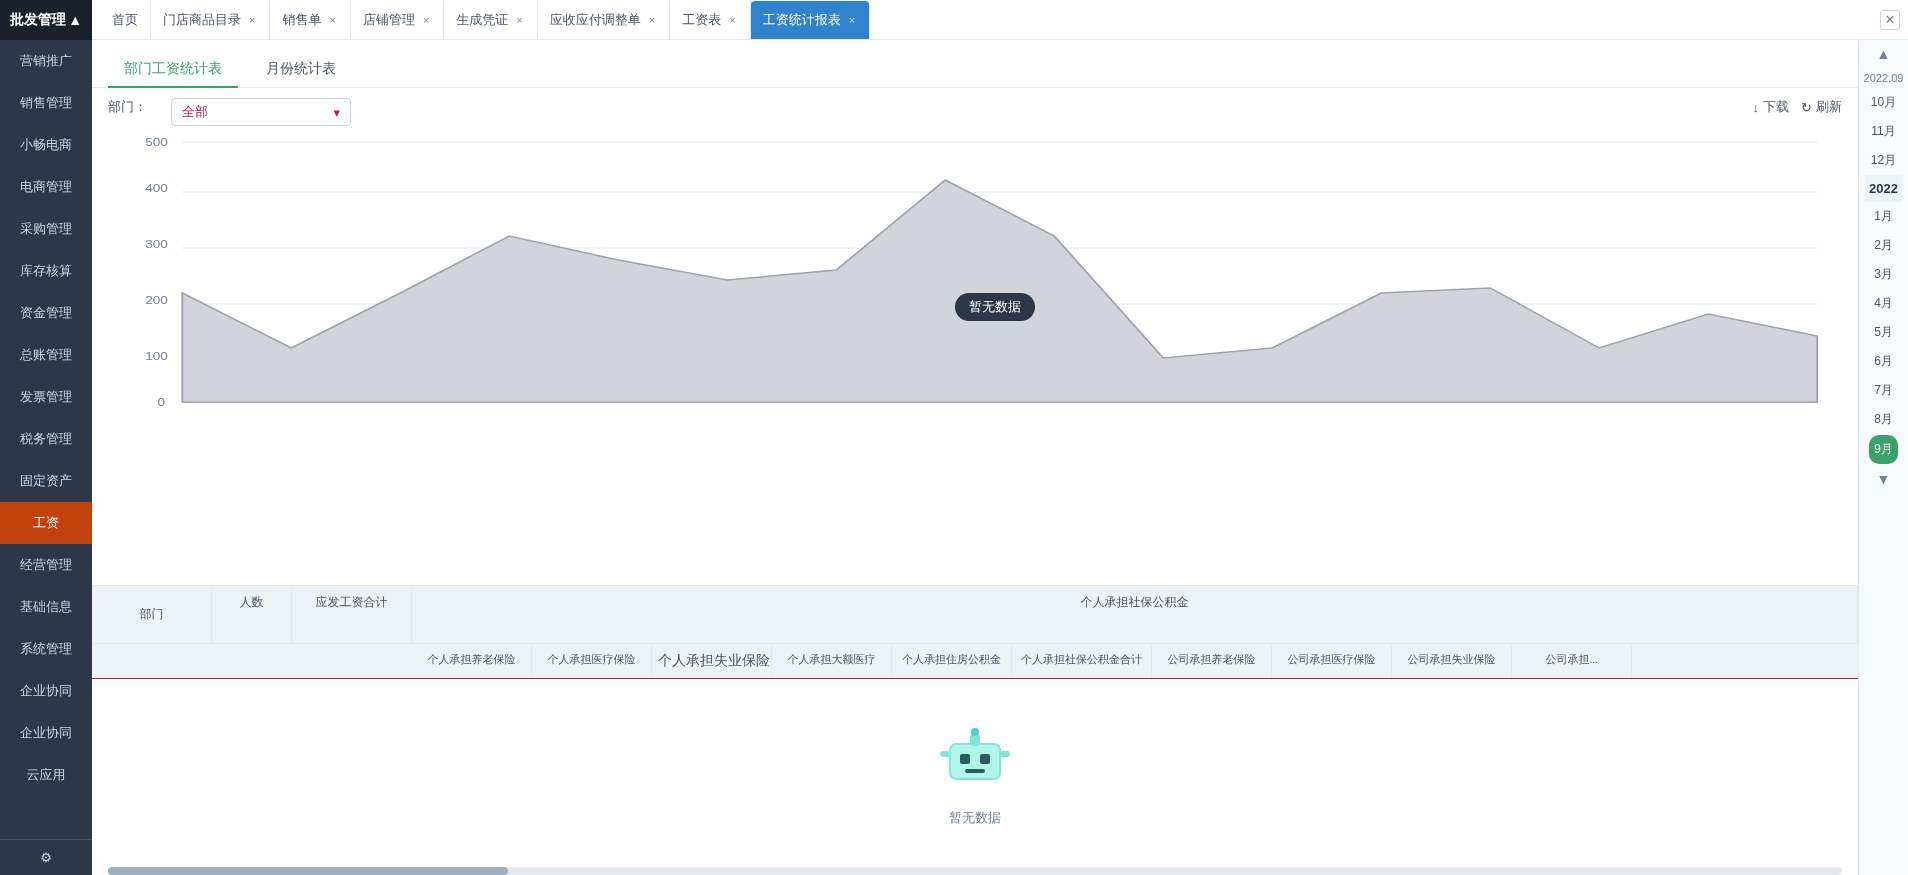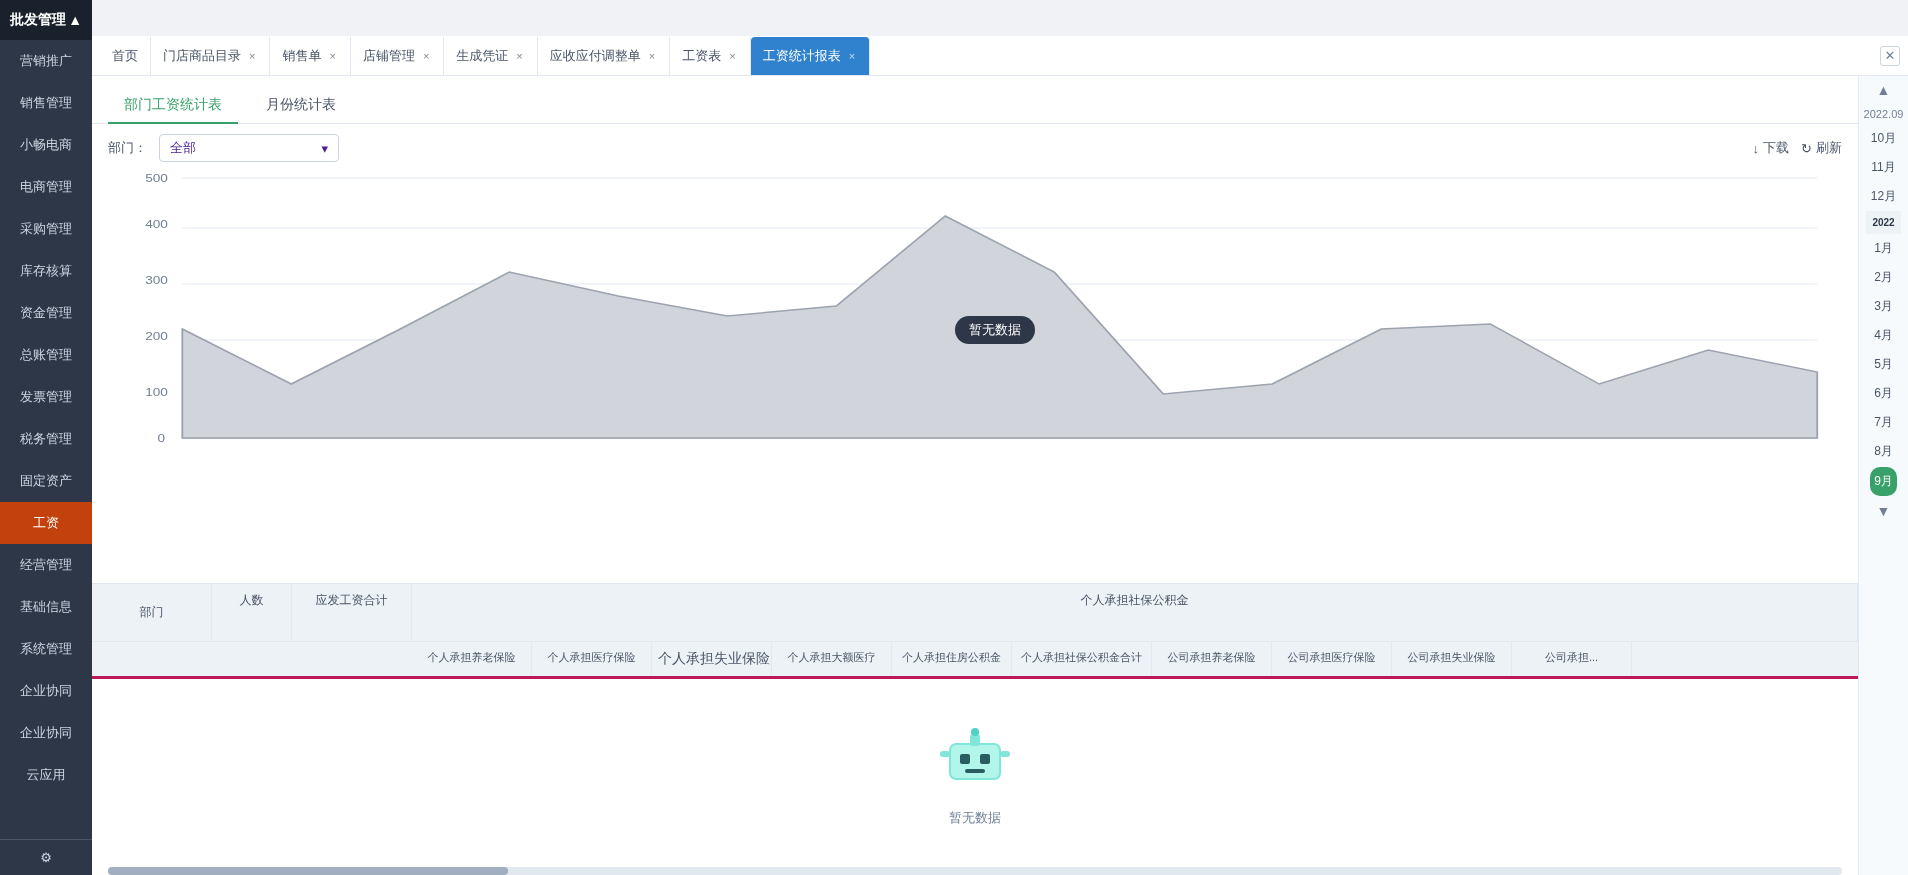--- a/index.html
+++ b/index.html
@@ -43,21 +43,20 @@
       color: #cbd5e0;
       cursor: pointer;
     }
 
     
     .main {
       flex: 1;
       display: flex;
       flex-direction: column;
       overflow: hidden;
-      margin-top: 36px;
     }
 
     
     .tab-bar {
       background: #fff;
       border-bottom: 1px solid #e2e8f0;
       display: flex;
       align-items: center;
       height: 40px;
       padding: 0 8px;
@@ -131,38 +130,38 @@
     }
     .sub-tab.active {
       color: #38a169;
       border-bottom: 2px solid #38a169;
       font-weight: 500;
     }
 
     
     .toolbar {
       display: flex;
-      align-items: center;
+      align-items: flex-start;
       padding: 10px 16px;
-      gap: 12px;
+      gap: 24px;
       flex-shrink: 0;
     }
     .toolbar-label { color: #4a5568; font-size: 13px; }
     .dept-select {
       display: flex;
       align-items: center;
       border: 1px solid #cbd5e0;
       border-radius: 4px;
       padding: 4px 10px;
       background: #fff;
       min-width: 180px;
       cursor: pointer;
       justify-content: space-between;
       font-size: 13px;
-      color: #4c1d95;
+      color: #be185d;
     }
     .action-buttons {
       margin-left: auto;
       display: flex;
       align-items: center;
       gap: 12px;
     }
     .action-btn {
       display: flex;
       align-items: center;
@@ -298,21 +297,21 @@
       background: #38a169;
       color: #fff;
       border-radius: 10px;
       margin: 1px 4px;
       width: calc(100% - 8px);
     }
     .year-nav-item.year-label {
       font-weight: bold;
       color: #2d3748;
       background: #edf2f7;
-      font-size: 10px;
+      font-size: 13px;
     }
     .year-nav-arrow {
       cursor: pointer;
       padding: 6px;
       color: #718096;
       font-size: 14px;
     }
 
     
     .content-inner {
@@ -473,21 +472,21 @@
 
       <div class="table-section">
 
         <div class="table-header-row1" style="background:#edf2f7;border-bottom:1px solid #e2e8f0;">
           <div class="th-cell" style="width:120px;border-right:1px solid #e2e8f0;padding:20px 12px;">部门</div>
           <div class="th-cell" style="width:80px;border-right:1px solid #e2e8f0;padding:8px 12px;">人数</div>
           <div class="th-cell" style="width:120px;border-right:1px solid #e2e8f0;padding:8px 12px;">应发工资合计</div>
           <div class="th-group" style="flex:1;text-align:center;padding:8px 12px;">个人承担社保公积金</div>
         </div>
 
-        <div class="table-header-row2" style="background:#edf2f7;border-bottom:3px solid #be185d;">
+        <div class="table-header-row2" style="background:#edf2f7;border-bottom:1px solid #be185d;font-family:Liberation Serif, serif;">
           <div class="th-cell" style="width:120px;border-right:1px solid #e2e8f0;visibility:hidden;"></div>
           <div class="th-cell" style="width:80px;border-right:1px solid #e2e8f0;visibility:hidden;"></div>
           <div class="th-cell" style="width:120px;border-right:1px solid #e2e8f0;visibility:hidden;"></div>
           <div id="table-sub-headers" style="display:flex;flex:1;">
               <div class="th-cell" style="width: 120px; border-right: 1px solid rgb(226, 232, 240); padding: 8px 6px; font-size: 11px;">个人承担养老保险</div>
               <div class="th-cell" style="width: 120px; border-right: 1px solid rgb(226, 232, 240); padding: 8px 6px; font-size: 11px;">个人承担医疗保险</div>
               <div class="th-cell" style="width: 120px; border-right: 1px solid rgb(226, 232, 240); padding: 8px 6px; font-size: 14px;">个人承担失业保险</div>
               <div class="th-cell" style="width: 120px; border-right: 1px solid rgb(226, 232, 240); padding: 8px 6px; font-size: 11px;">个人承担大额医疗</div>
               <div class="th-cell" style="width: 120px; border-right: 1px solid rgb(226, 232, 240); padding: 8px 6px; font-size: 11px;">个人承担住房公积金</div>
               <div class="th-cell" style="width: 140px; border-right: 1px solid rgb(226, 232, 240); padding: 8px 6px; font-size: 11px;">个人承担社保公积金合计</div>

